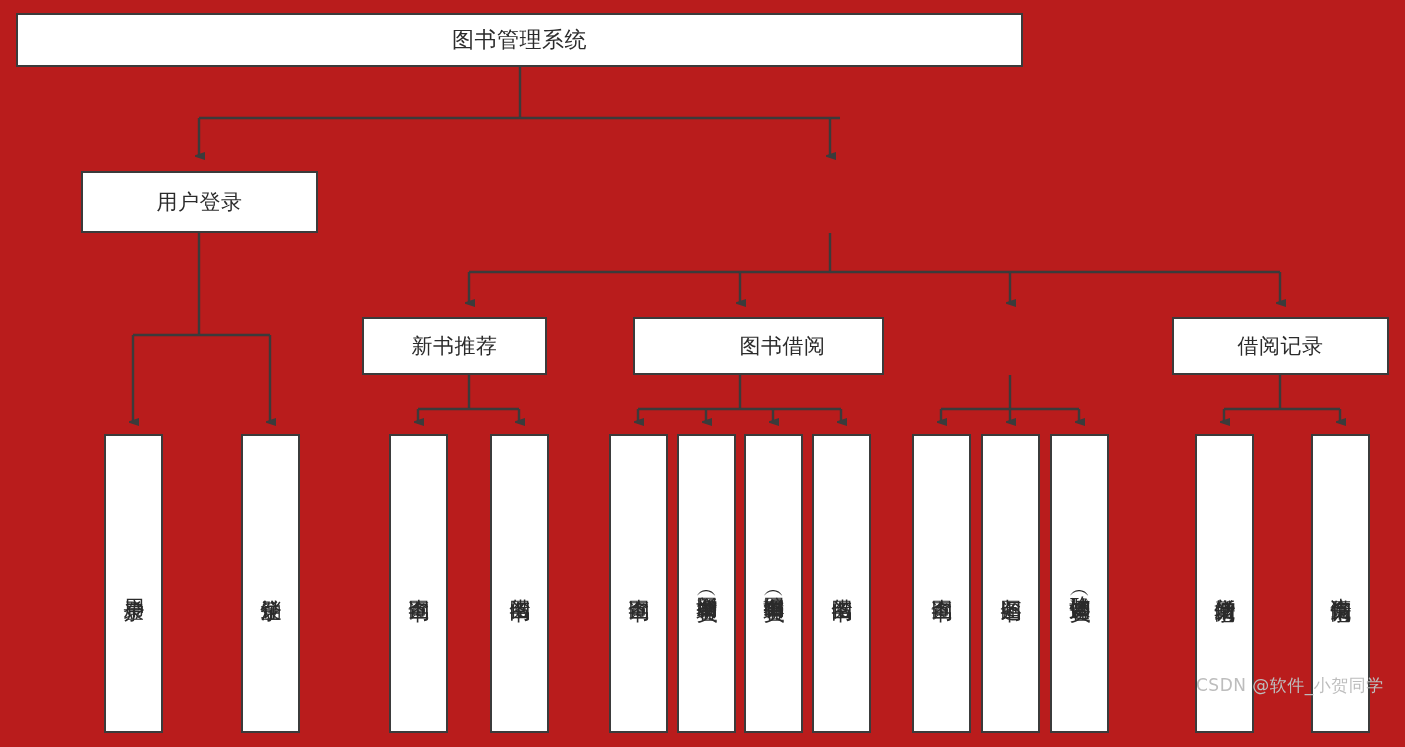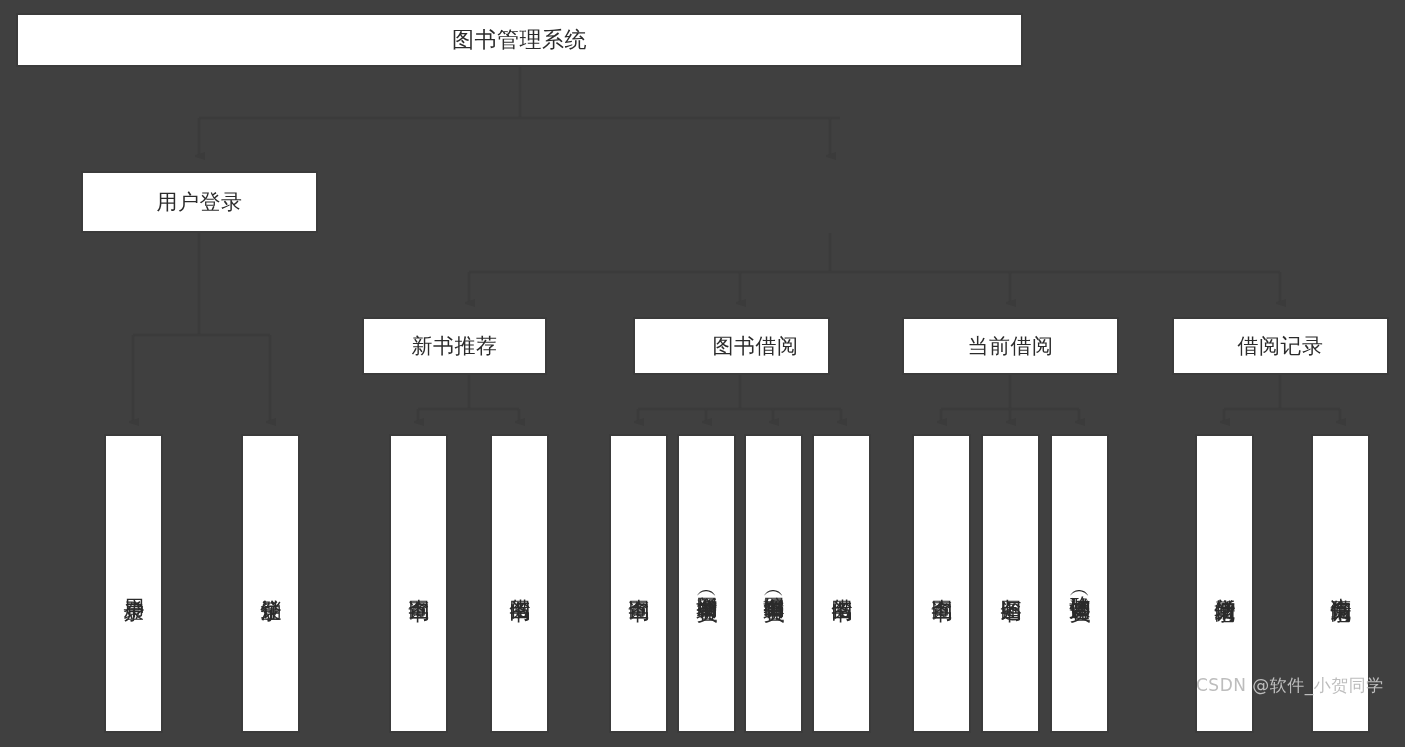--- a/index.html
+++ b/index.html
@@ -8,21 +8,21 @@
     padding: 0;
     background: #ffffff;
   }
   body {
     font-family: "DejaVu Sans", "Liberation Sans", sans-serif;
   }
   #canvas {
     position: relative;
     width: 1405px;
     height: 747px;
-    background: #404040;
+    background: #b91c1c;
     overflow: hidden;
   }
   svg.connectors {
     position: absolute;
     left: 0;
     top: 0;
     width: 1405px;
     height: 747px;
     pointer-events: none;
   }
@@ -125,25 +125,22 @@
     <span>图书管理系统</span>
   </div>
 
   <div class="node horiz" style="left:81px; top:171px; width:237px; height:62px;">
     <span>用户登录</span>
   </div>
 
   <div class="node horiz" style="left:362px; top:317px; width:185px; height:58px;">
     <span>新书推荐</span>
   </div>
-  <div class="node horiz" style="left:633px; top:317px; width:197px; height:58px;padding-left:48px;">
+  <div class="node horiz" style="left:633px; top:317px; width:251px; height:58px;padding-left:48px;">
     <span>图书借阅</span>
-  </div>
-  <div class="node horiz" style="left:902px; top:317px; width:217px; height:58px;">
-    <span>当前借阅</span>
   </div>
   <div class="node horiz" style="left:1172px; top:317px; width:217px; height:58px;">
     <span>借阅记录</span>
   </div>
 
   <div class="node vert" style="left:104px; top:434px; width:59px; height:299px;">
     <span class="vtext">用户登录</span>
   </div>
   <div class="node vert" style="left:241px; top:434px; width:59px; height:299px;">
     <span class="vtext">注销登录</span>

